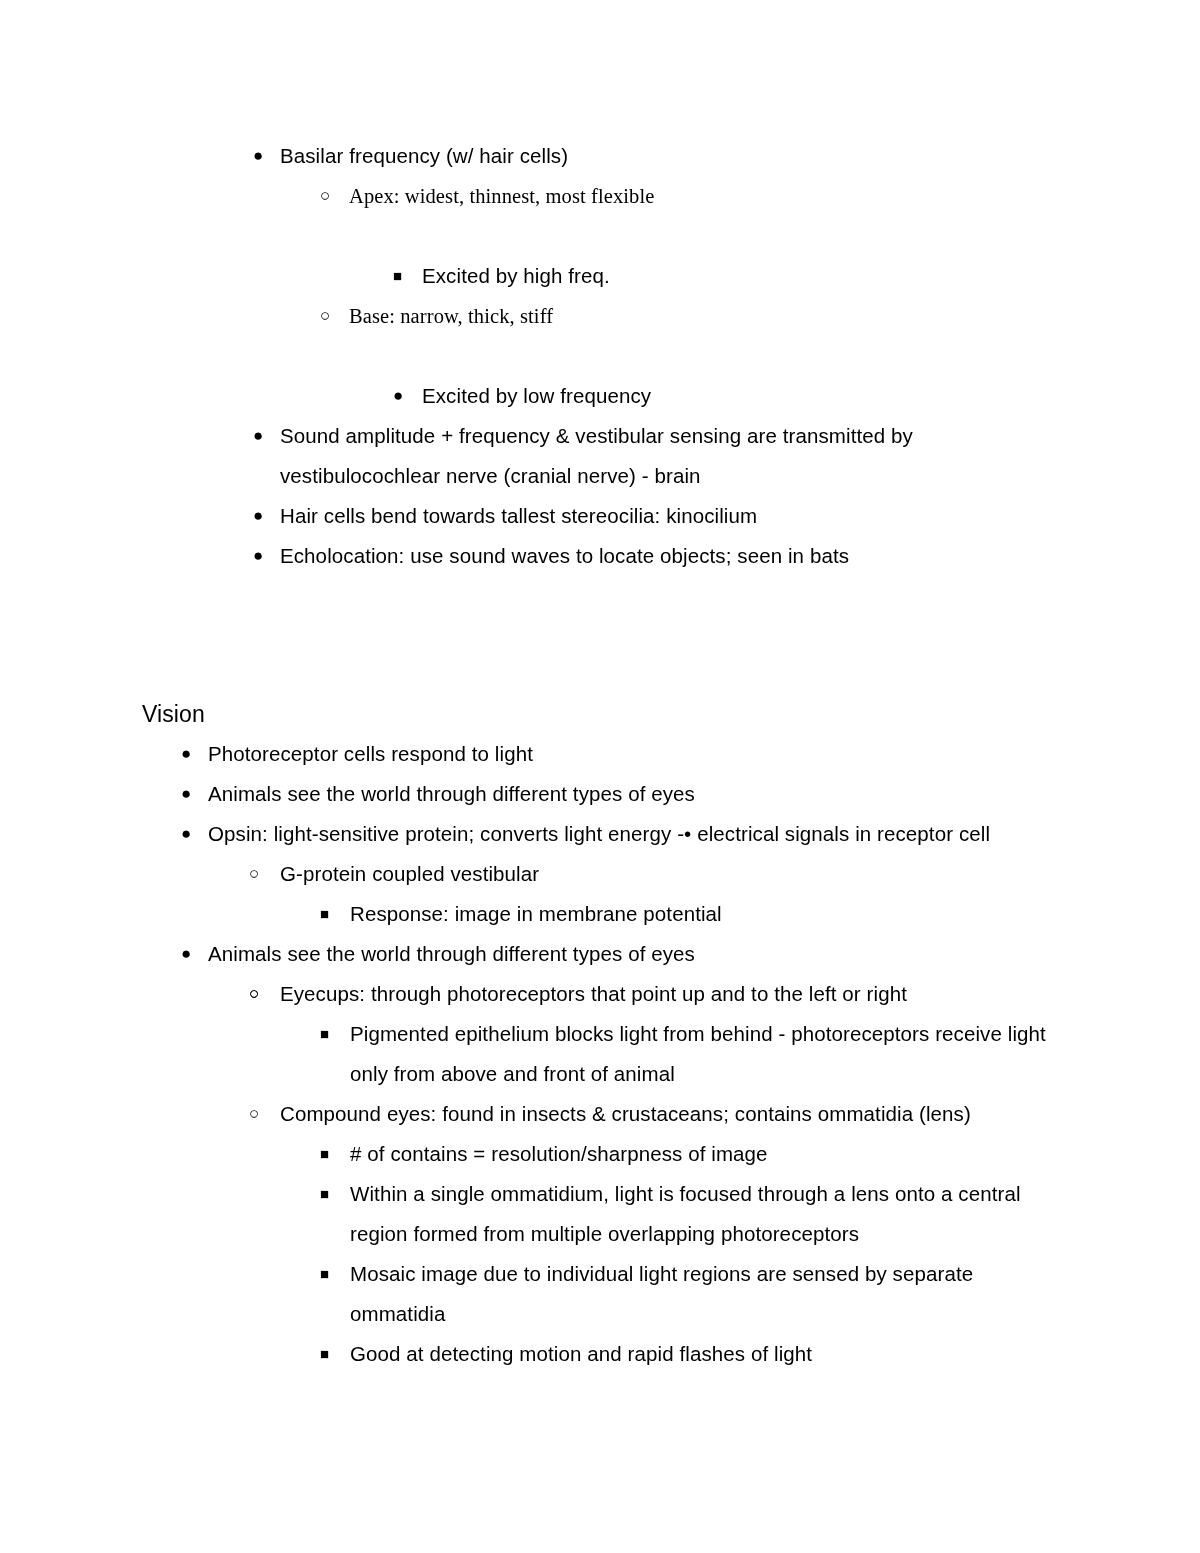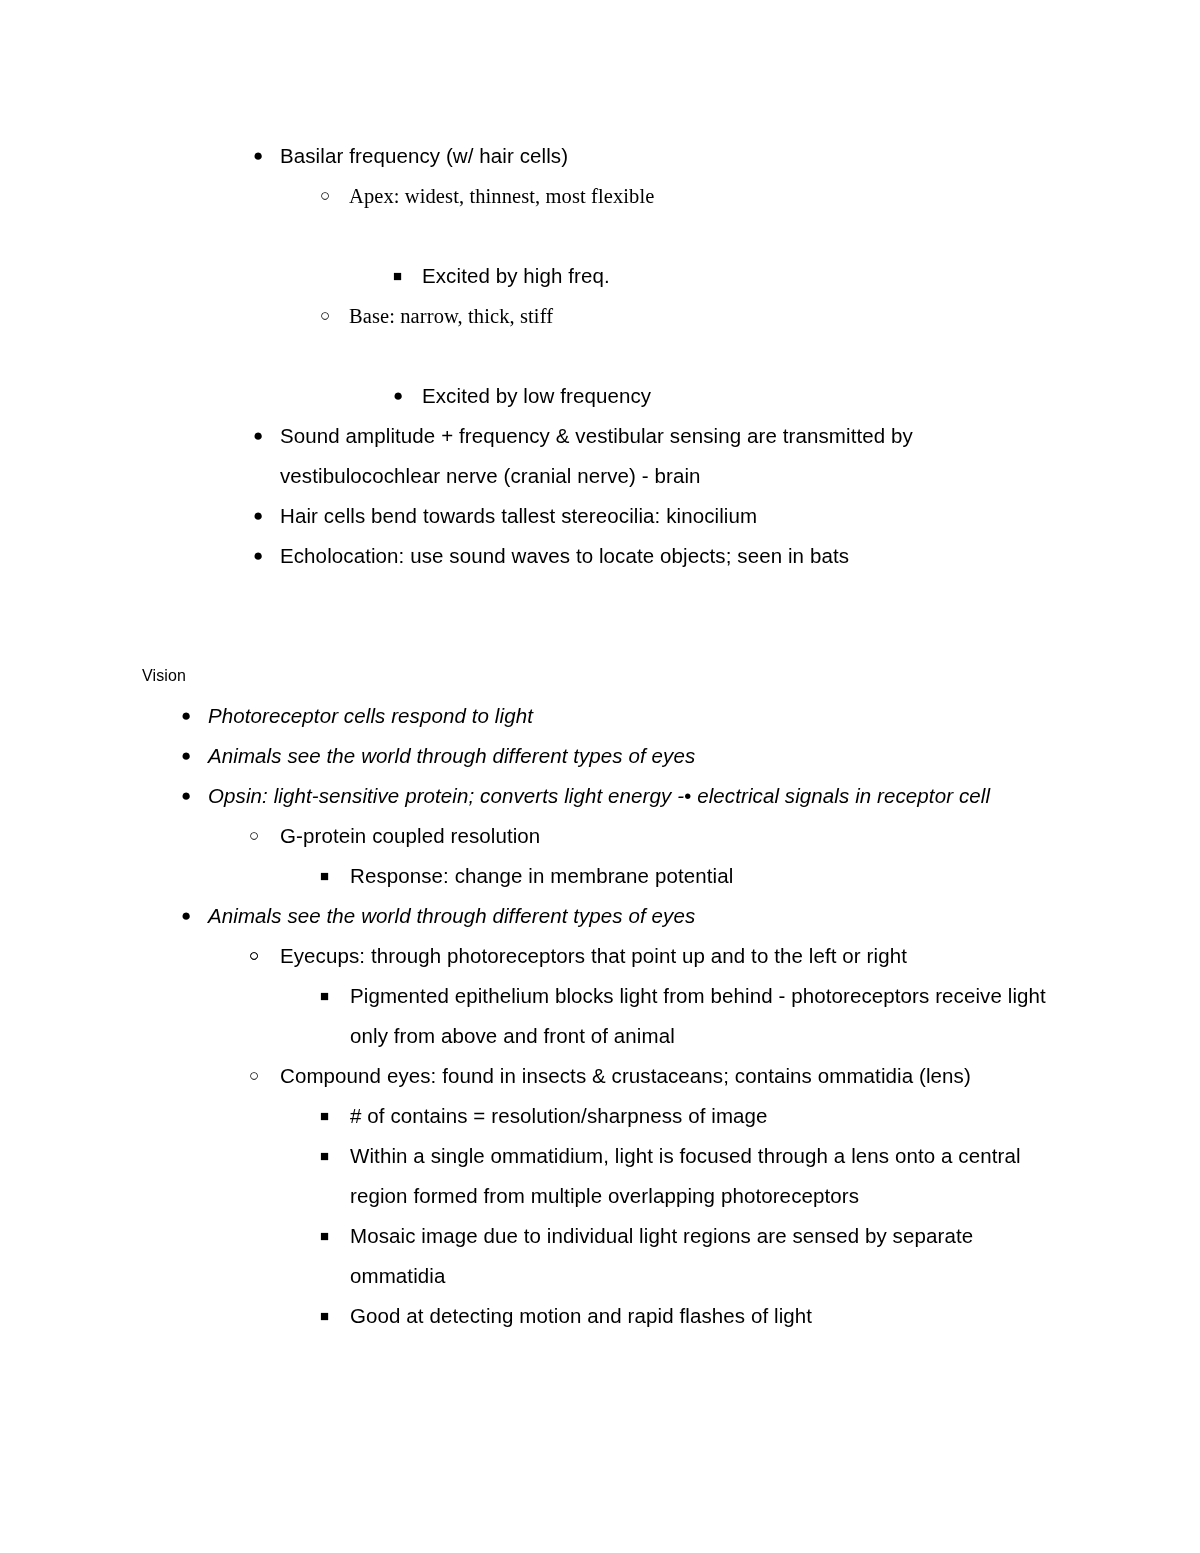--- a/index.html
+++ b/index.html
@@ -27,24 +27,25 @@
   .doc-body {
     position: absolute;
     left: 0;
     top: 0;
     width: 1200px;
   }
 
   
   .line {
     position: relative;
-    font-size: 16px;
+    font-size: 23px;
     line-height: 40px;
     letter-spacing: 0.1px;
     white-space: normal;
+    margin-top: 38px;
   }
 
   
   .row {
     position: relative;
     font-size: 20.5px;
     line-height: 40px;
     letter-spacing: 0.1px;
   }
 
@@ -75,21 +76,21 @@
   .a2 .marker { left: 320px; }
   .a2 .txt    { margin-left: 349px; margin-right: 140px; font-family: Liberation Serif, serif; }
 
   .a3 .marker { left: 393px; }
   .a3 .txt    { margin-left: 422px; margin-right: 140px; margin-top: 40px; }
 
   
   .b0 { margin-left: 142px; }
 
   .b1 .marker { left: 181px; }
-  .b1 .txt    { margin-left: 208px; margin-right: 138px; font-style: italic; }
+  .b1 .txt    { margin-left: 208px; margin-right: 138px; }
 
   .b2 .marker { left: 249px; }
   .b2 .txt    { margin-left: 280px; margin-right: 140px; }
 
   .b3 .marker { left: 320px; }
   .b3 .txt    { margin-left: 350px; margin-right: 140px; }
 
   
   .gap-block { height: 80px; }
   .top-pad   { height: 136px; }
@@ -162,26 +163,26 @@
         <span class="txt">Animals see the world through different types of eyes</span>
       </div>
 
       <div class="row b1">
         <span class="marker disc">●</span>
         <span class="txt">Opsin: light-sensitive protein; converts light energy -• electrical signals in receptor cell</span>
       </div>
 
       <div class="row b2">
         <span class="marker circle">○</span>
-        <span class="txt">G-protein coupled resolution</span>
-      </div>
-
-      <div class="row b3">
-        <span class="marker square">■</span>
-        <span class="txt">Response: change in membrane potential</span>
+        <span class="txt">G-protein coupled vestibular</span>
+      </div>
+
+      <div class="row b3">
+        <span class="marker square">■</span>
+        <span class="txt">Response: image in membrane potential</span>
       </div>
 
       <div class="row b1">
         <span class="marker disc">●</span>
         <span class="txt">Animals see the world through different types of eyes</span>
       </div>
 
       <div class="row b2">
         <span class="marker circle">○</span>
       </div>

